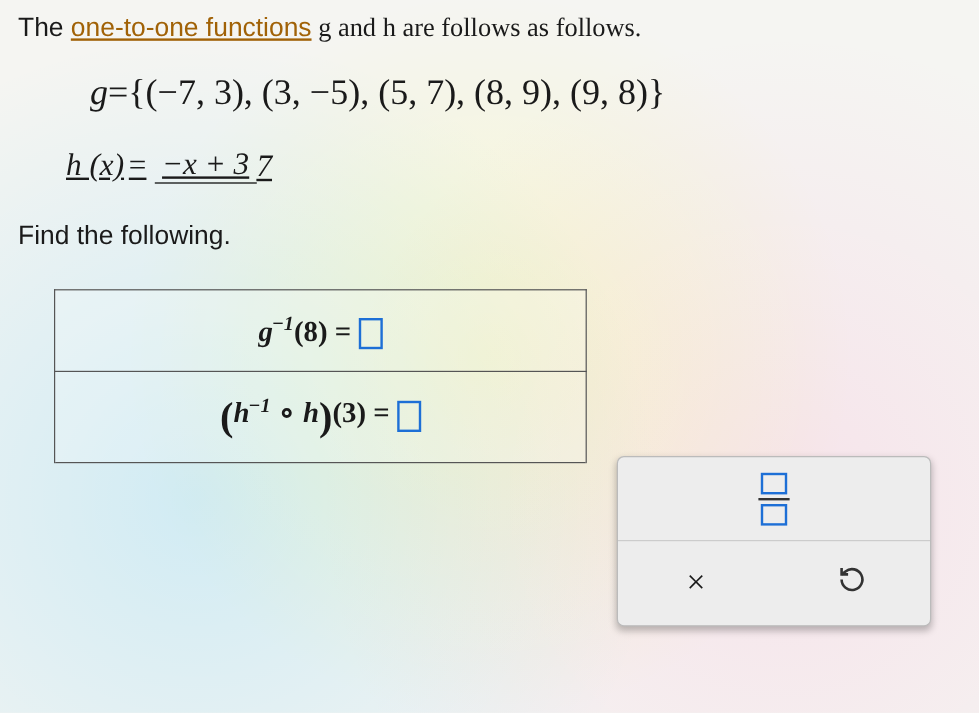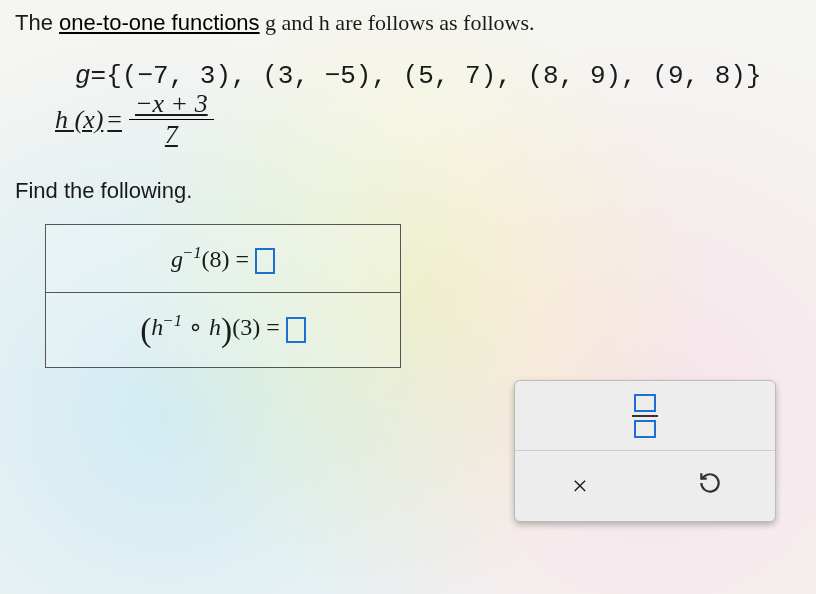--- a/index.html
+++ b/index.html
@@ -12,52 +12,54 @@
     font-size: 22px;
     color: #1a1a1a;
     background: #f5f5f2;
     background-image:
       radial-gradient(circle at 50% 50%, rgba(255,255,0,0.15), transparent 60%),
       radial-gradient(circle at 20% 70%, rgba(0,180,255,0.15), transparent 50%),
       radial-gradient(circle at 80% 70%, rgba(255,100,180,0.12), transparent 50%);
     position: relative;
   }
   .link {
-    color: #000000;
+    color: #a16207;
     text-decoration: underline;
   }
   .prompt-line {
     margin-bottom: 25px;
   }
   .math-block {
-    font-family: Liberation Mono, monospace;
+    font-family: Liberation Serif, serif;
     font-style: italic;
-    font-size: 26px;
+    font-size: 30px;
     margin-left: 60px;
+    margin-bottom: 28px;
   }
   .set-brace { font-style: normal; }
-  .sub-prompt { font-size: 22px; margin-bottom: 20px; margin-top: 10px; }
+  .sub-prompt { font-size: 22px; margin-bottom: 32px; margin-top: 10px; }
   .h-line { display: flex; align-items: center; font-family:'Times New Roman',serif; font-style: italic; font-size:26px; margin-left:40px; margin-bottom: 30px; text-decoration: underline;}
   .frac {
     display: inline-flex;
-    flex-direction: column;
+    flex-direction: row;
     align-items: center;
     vertical-align: middle;
     font-family: 'Times New Roman', serif;
     font-style: italic;
     margin: 0 3px;
   }
   .frac .num { border-bottom: 1.5px solid #000; padding: 0 6px 2px 6px; line-height:1;}
   .frac .den { padding-top: 2px; line-height:1;}
   .answer-table {
     border: 1px solid #555;
-    width: 356px;
+    width: 444px;
     margin-left: 30px;
     border-collapse: collapse;
     background: rgba(255,255,255,0.2);
+    font-weight: bold;
   }
   .answer-table td {
     border: 1px solid #555;
     padding: 18px 10px;
     text-align: center;
     font-family: 'Times New Roman', serif;
     font-size: 24px;
   }
   .answer-table tr:last-child td { border-bottom: none; text-align: center; }
   .answer-table tr:nth-child(3) td { border-top: none; }

